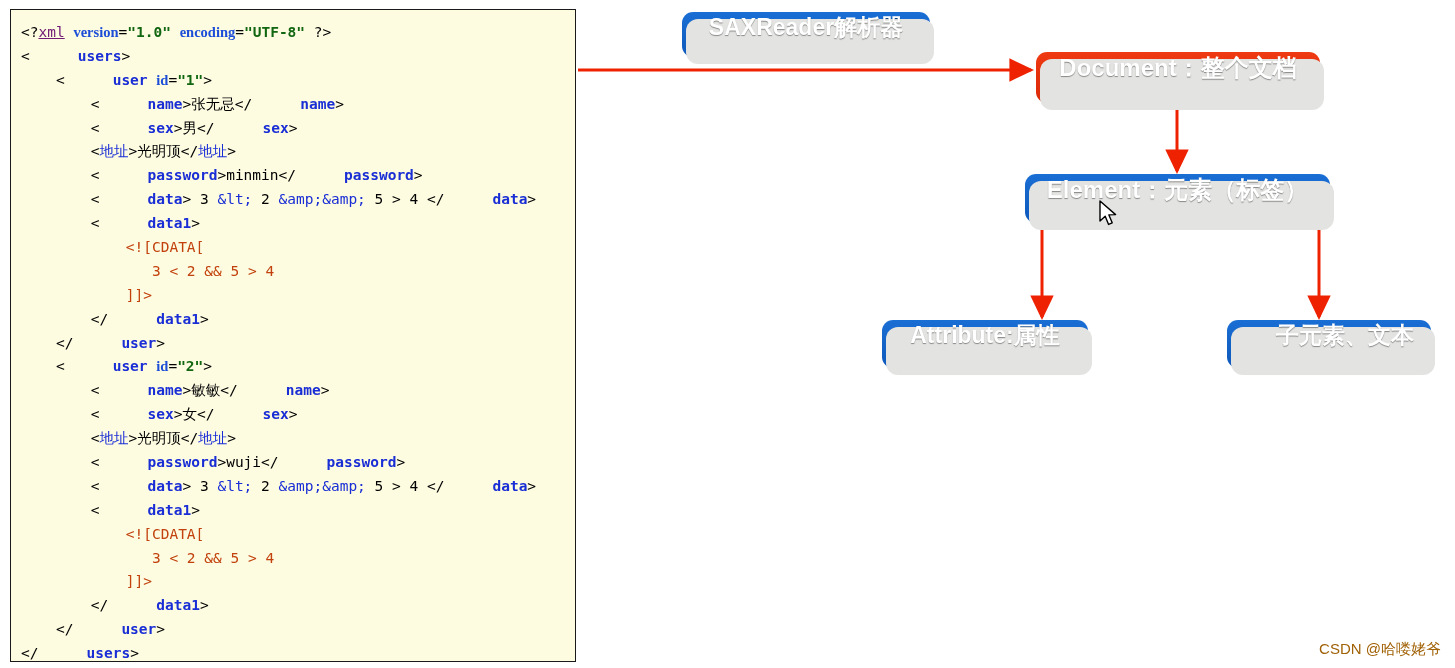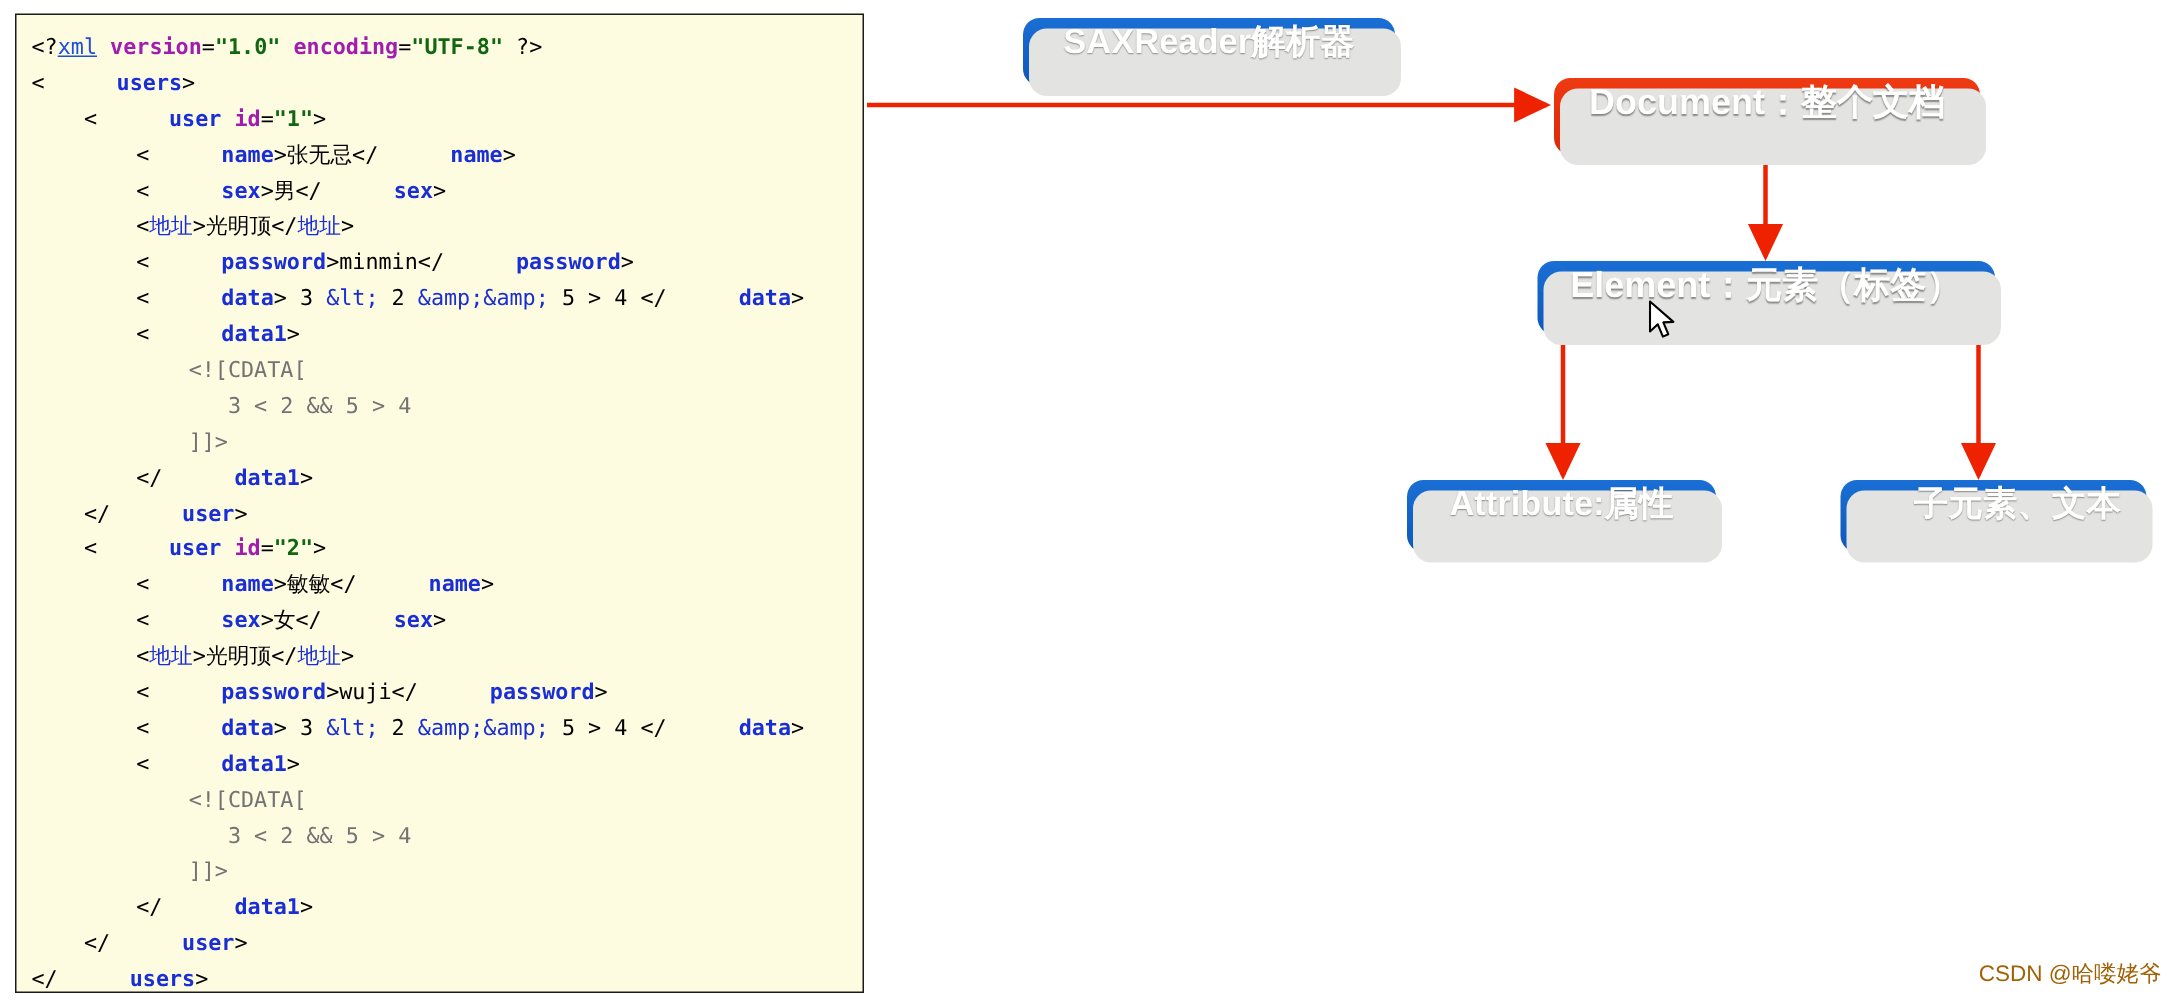--- a/index.html
+++ b/index.html
@@ -34,26 +34,26 @@
     font-size: 14.5px;
     line-height: 23.9px;
     white-space: pre;
     color: #000000;
     letter-spacing: 0px;
   }
   .code-line { display: block; height: 23.9px; }
   .tok-plain  { color: #000000; }
   .tok-tag    { color: #1a2ed6; font-weight: 700; padding-left: 48px; }
   .tok-tagcn  { color: #1a2ed6; }
-  .tok-attr   { color: #a21caf; font-weight: 700; }
+  .tok-attr   { color: #1d4ed8; font-weight: 700; font-family: Liberation Serif, serif; }
   .tok-val    { color: #116611; font-weight: 700; }
   .tok-ent    { color: #1a2ed6; font-weight: 400; text-align: right; }
   .tok-pi     { color: #000000; }
-  .tok-pin    { color: #1d4ed8; text-decoration: underline; }
-  .tok-cdata  { color: #737373; }
+  .tok-pin    { color: #701a75; text-decoration: underline; }
+  .tok-cdata  { color: #c2410c; }
 
   
   .fbox {
     position: absolute;
     box-sizing: border-box;
     display: flex;
     align-items: flex-start;
     justify-content: center;
     border-radius: 11px;
     font-weight: 700;
@@ -76,21 +76,21 @@
   .fbox-blue {
     background: linear-gradient(to bottom, #1a6fd4 0%, #1464c8 45%, #0f58bb 100%);
   }
   .fbox-red {
     background: linear-gradient(to bottom, #ef3b12 0%, #e5300c 45%, #dc2a08 100%);
   }
 
   #box-sax      { left: 682px; top: 12px;  width: 248px; height: 45px; font-size: 23px; }
   #box-document { left: 1036px; top: 52px; width: 284px; height: 51px; font-size: 24px; }
   #box-element  { left: 1025px; top: 174px; width: 305px; height: 49px; font-size: 24px; }
-  #box-attribute{ left: 938px; top: 320px; width: 206px; height: 48px; font-size: 23px; }
+  #box-attribute{ left: 882px; top: 320px; width: 206px; height: 48px; font-size: 23px; }
   #box-text     { left: 1227px; top: 320px; width: 204px; height: 48px; font-size: 23px; padding-left: 32px; }
 
   
   #arrow-layer {
     position: absolute;
     left: 0; top: 0;
     width: 1455px; height: 668px;
     z-index: 3;
     pointer-events: none;
   }

